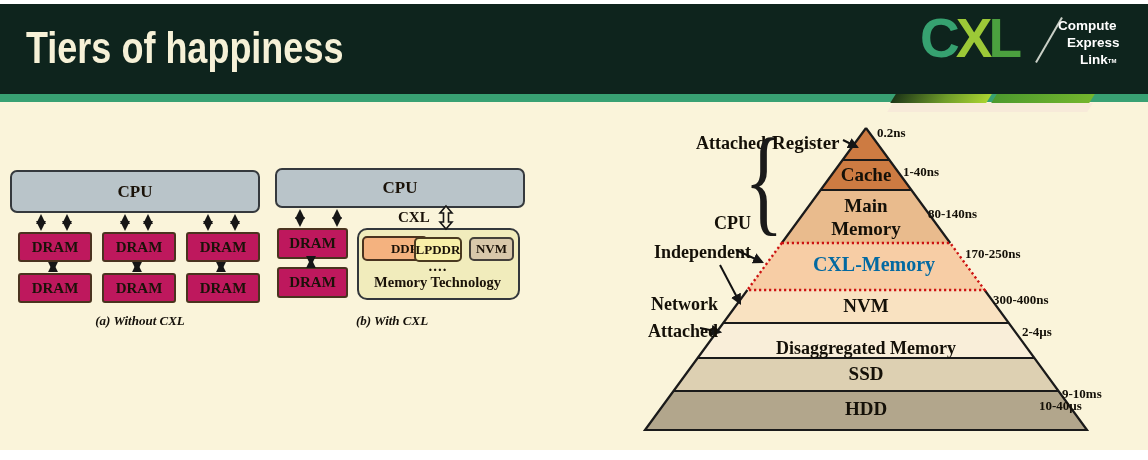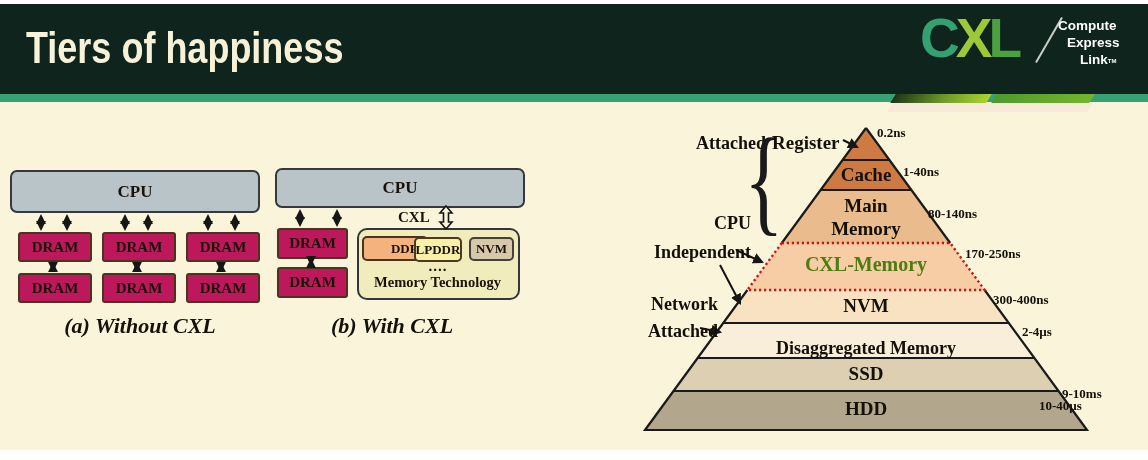--- a/index.html
+++ b/index.html
@@ -44,21 +44,21 @@
   .cpu-b{left:275px;top:168px;width:246px;height:36px;}
   .dram{background:#be185d;border:2px solid#4a3category1f;border:2px solid #4a331f;border-radius:3px;font-size:15px;}
   .memtech{left:357px;top:228px;width:159px;height:68px;background:#f1ecbc;border:2px solid #33373b;border-radius:10px;}
   .module{border-radius:5px;font-size:13px;display:flex;align-items:center;justify-content:center;font-weight:bold;color:#1a1208;}
   .mod-ddr{left:362px;top:236px;width:42px;height:21px;background:#f4b27f;border:2px solid #4a331f;padding-left:20px;}
   .mod-lpddr{left:414px;top:237px;width:44px;height:21px;background:#f8f0a8;border:2px solid #4a3a20;}
   .mod-nvm{left:469px;top:237px;width:41px;height:20px;background:#d8c8aa;border:2px solid #44403a;}
   .memtech-dots{left:408px;top:258px;width:60px;text-align:center;font-weight:bold;font-size:15px;color:#1a1208;letter-spacing:1px;}
   .memtech-label{left:360px;top:274px;width:155px;text-align:center;font-weight:bold;font-size:14.5px;color:#1a1208;}
   .cxl-link-label{left:398px;top:209px;font-weight:bold;font-size:15px;color:#1a1208;}
-  .caption{width:220px;text-align:center;font-weight:bold;font-style:italic;font-size:22px;color:#14100a;}
+  .caption{width:220px;text-align:center;font-weight:bold;font-style:italic;font-size:13px;color:#14100a;}
   .cap-a{left:30px;top:313px;}
   .cap-b{left:282px;top:313px;}
 
   
   .tier-label{transform:translateX(-50%);left:866px;text-align:center;font-weight:bold;color:#141008;white-space:nowrap;}
   .lat{font-weight:bold;font-size:13px;color:#141008;white-space:nowrap;}
   .ann{font-weight:bold;font-size:18px;color:#141008;text-align:right;line-height:26px;}
   .brace{left:744px;top:122px;font-size:118px;line-height:118px;font-weight:normal;color:#1a1a1a;
     transform:scaleX(0.7);transform-origin:left top;font-family:"Liberation Serif",serif;}
 
@@ -149,21 +149,21 @@
   <g stroke="#111111" stroke-width="2" fill="none">
     <line x1="843" y1="140" x2="857" y2="147" marker-end="url(#mA)"></line>
     <line x1="736" y1="250" x2="762" y2="262" marker-end="url(#mA)"></line>
     <line x1="720" y1="265" x2="740" y2="303" marker-end="url(#mA)"></line>
     <line x1="700" y1="328" x2="720" y2="332" marker-end="url(#mA)"></line>
   </g>
 </svg>
 
 <div class="abs tier-label" style="top:164px;font-size:19px;">Cache</div>
 <div class="abs tier-label" style="top:194px;font-size:19px;line-height:23px;white-space:normal;width:100px;text-align:center;">Main Memory</div>
-<div class="abs tier-label" style="top:253px;font-size:20px;color:#4d7c0f;">CXL-Memory</div>
+<div class="abs tier-label" style="top:253px;font-size:20px;color:#0369a1;margin-left:8px;">CXL-Memory</div>
 <div class="abs tier-label" style="top:295px;font-size:19px;">NVM</div>
 <div class="abs tier-label" style="top:330px;font-size:18px;margin-top:8px;">Disaggregated Memory</div>
 <div class="abs tier-label" style="top:363px;font-size:19px;">SSD</div>
 <div class="abs tier-label" style="top:398px;font-size:19px;">HDD</div>
 
 <div class="abs lat" style="left:877px;top:125px;">0.2ns</div>
 <div class="abs lat" style="left:903px;top:164px;">1-40ns</div>
 <div class="abs lat" style="left:928px;top:206px;">80-140ns</div>
 <div class="abs lat" style="left:965px;top:246px;">170-250ns</div>
 <div class="abs lat" style="left:993px;top:292px;">300-400ns</div>

